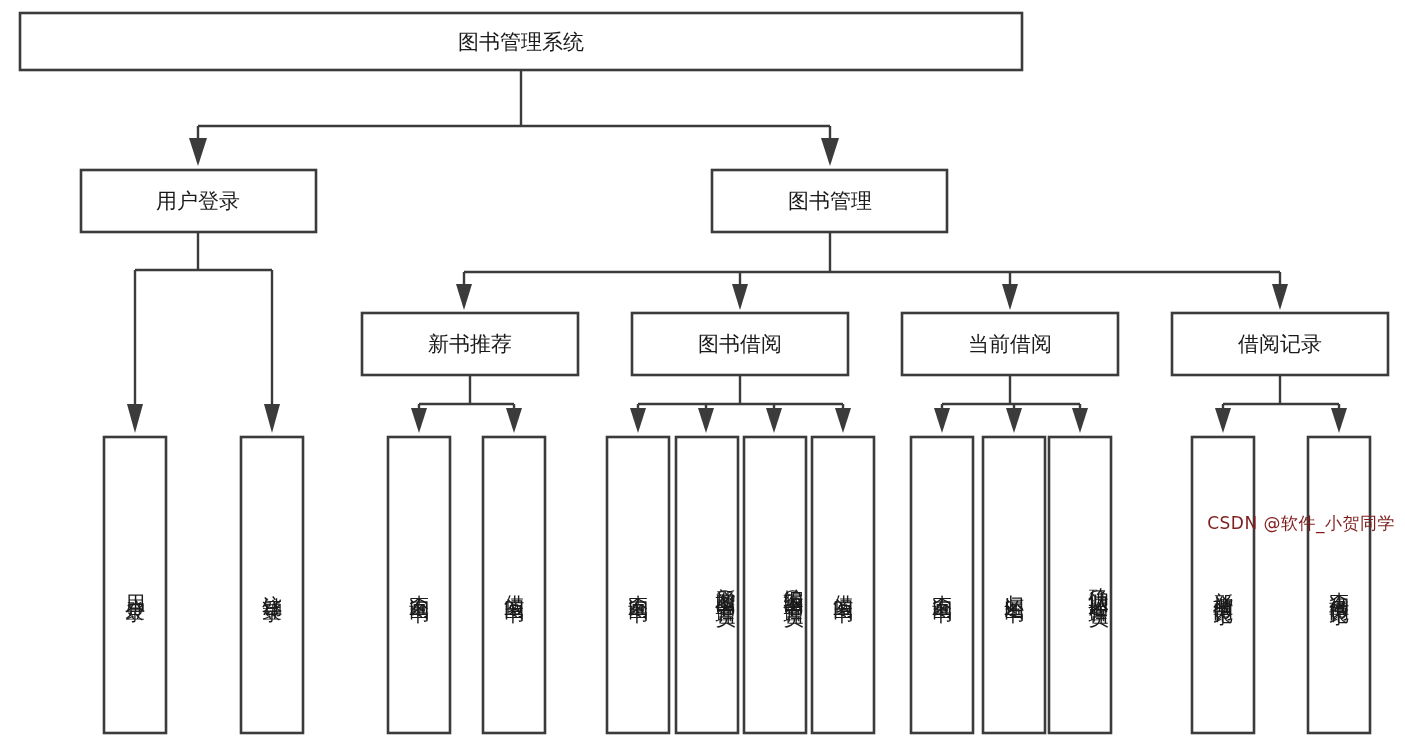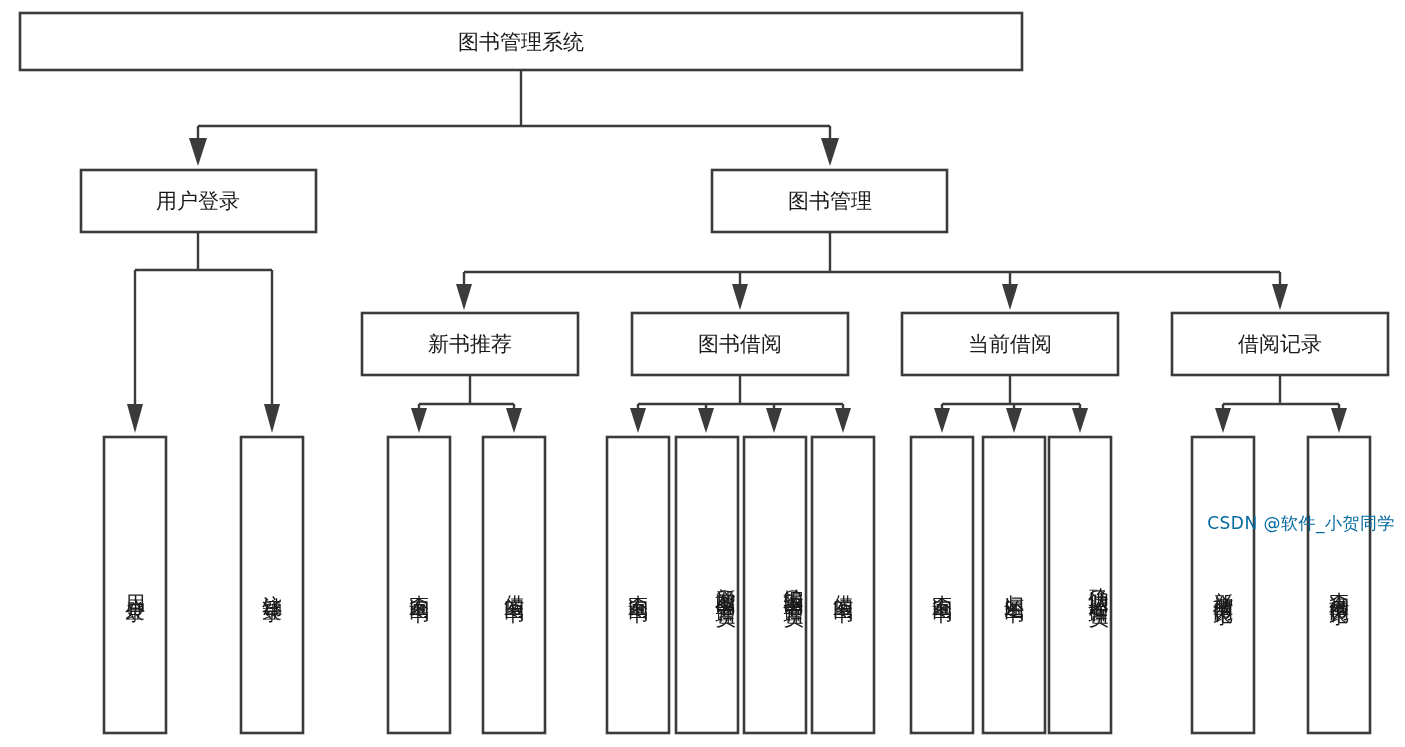--- a/index.html
+++ b/index.html
@@ -66,21 +66,21 @@
     white-space: nowrap;
     pointer-events: none;
     user-select: none;
   }
   .watermark {
     position: absolute;
     right: 10px;
     bottom: 6px;
     font-family: "DejaVu Sans", "Liberation Sans", sans-serif;
     font-size: 17px;
-    color: #0369a1;
+    color: #7f1d1d;
     letter-spacing: 0.5px;
     white-space: nowrap;
     user-select: none;
   }
 </style>
 </head>
 <body>
 
 <div id="diagram-root">
 

